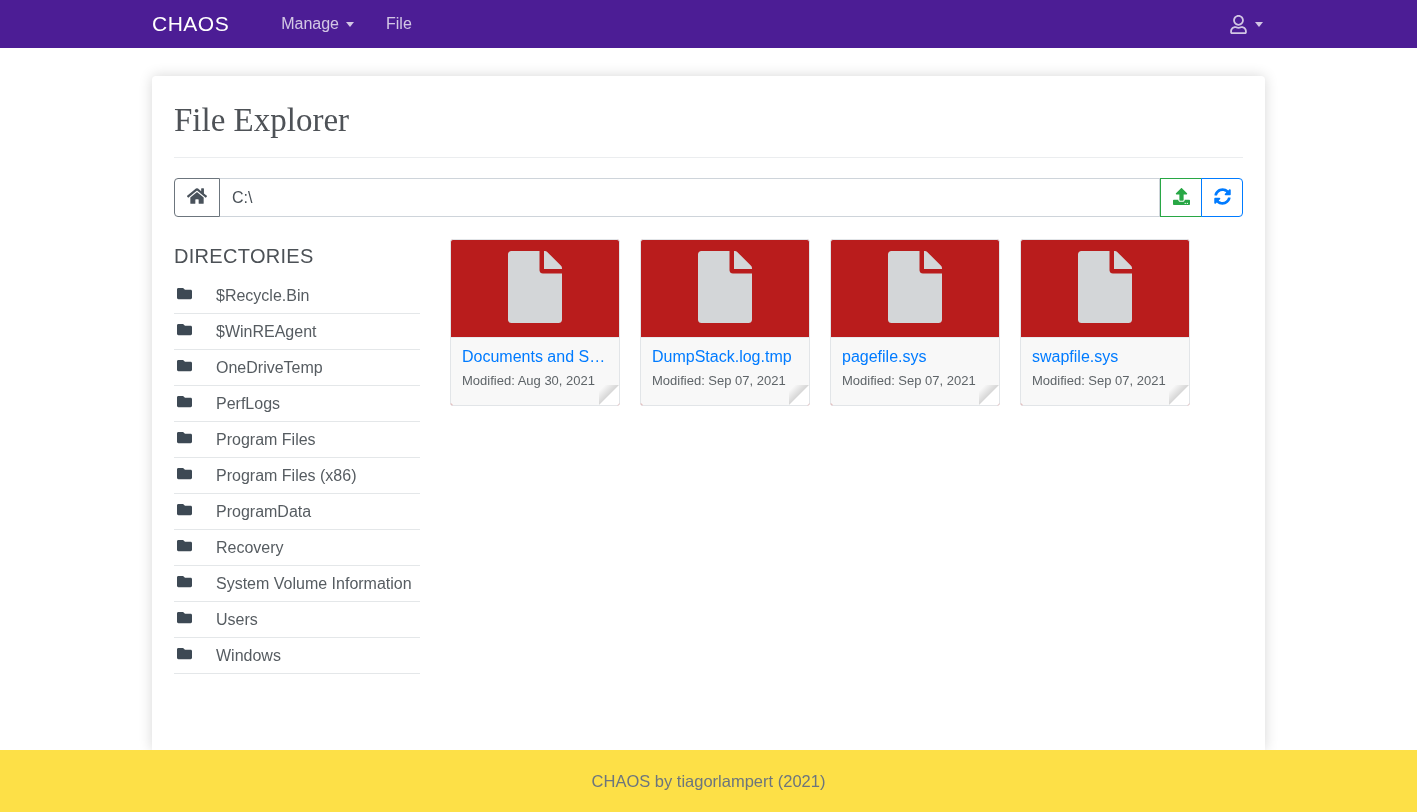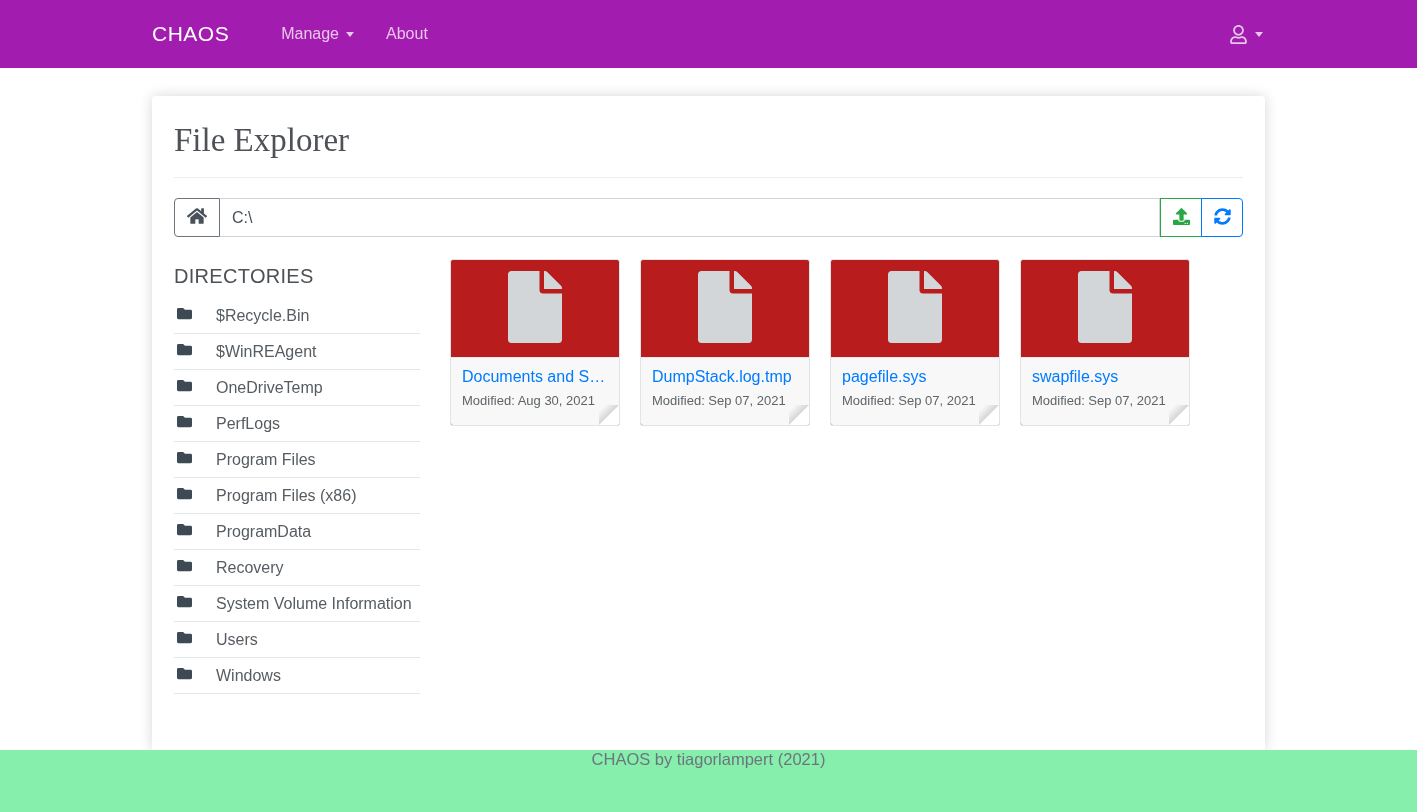--- a/index.html
+++ b/index.html
@@ -6,22 +6,22 @@
   html, body { margin: 0; padding: 0; }
   body {
     font-family: "Liberation Sans", "DejaVu Sans", sans-serif;
     background: #ffffff;
     color: #4b5056;
   }
   #app { display: flex; flex-direction: column; height: 812px; width: 1417px; overflow: hidden; }
 
   
   .navbar {
-    height: 68px;
-    background: #a21caf;
+    height: 48px;
+    background: #4c1d95;
     flex: 0 0 auto;
     display: flex;
     align-items: center;
     justify-content: center;
   }
   .navbar-inner {
     width: 1113px;
     margin: 0 auto;
     display: flex;
     align-items: center;
@@ -194,43 +194,43 @@
   .fold-corner {
     position: absolute;
     bottom: 0; right: 0;
     width: 20px; height: 20px;
     background: linear-gradient(135deg, rgba(216,216,216,0) 15%, #d7d7d7 48%, #ffffff 52%, #ffffff 100%);
   }
 
   
   footer {
     flex: 0 0 62px;
-    background: #86efac;
-    display: flex;
-    align-items: flex-start;
+    background: #fde047;
+    display: flex;
+    align-items: center;
     justify-content: center;
     font-size: 16.5px;
     color: #6c757d;
   }
 </style>
 </head>
 <body>
 
 <div id="app">
 
   <nav class="navbar">
     <div class="navbar-inner">
       <a class="brand">CHAOS</a>
       <div class="nav-links">
         <a class="nav-link">
           <span>Manage</span>
           <span class="caret"></span>
         </a>
         <a class="nav-link">
-          <span>About</span>
+          <span>File</span>
         </a>
       </div>
       <div class="user-menu">
         <span>
           <svg width="17" height="19" viewBox="0 0 448 512" fill="rgba(255,255,255,0.75)">
             <path d="M313.6 304c-28.7 0-42.5 16-89.6 16-47.1 0-60.8-16-89.6-16C60.2 304 0 364.2 0 438.4V464c0 26.5 21.5 48 48 48h352c26.5 0 48-21.5 48-48v-25.6c0-74.2-60.2-134.4-134.4-134.4zM400 464H48v-25.6c0-47.6 38.8-86.4 86.4-86.4 14.6 0 38.3 16 89.6 16 51.7 0 74.9-16 89.6-16 47.6 0 86.4 38.8 86.4 86.4V464zM224 288c79.5 0 144-64.5 144-144S303.5 0 224 0 80 64.5 80 144s64.5 144 144 144zm0-240c52.9 0 96 43.1 96 96s-43.1 96-96 96-96-43.1-96-96 43.1-96 96-96z"></path>
           </svg>
         </span>
         <span class="caret"></span>
       </div>

